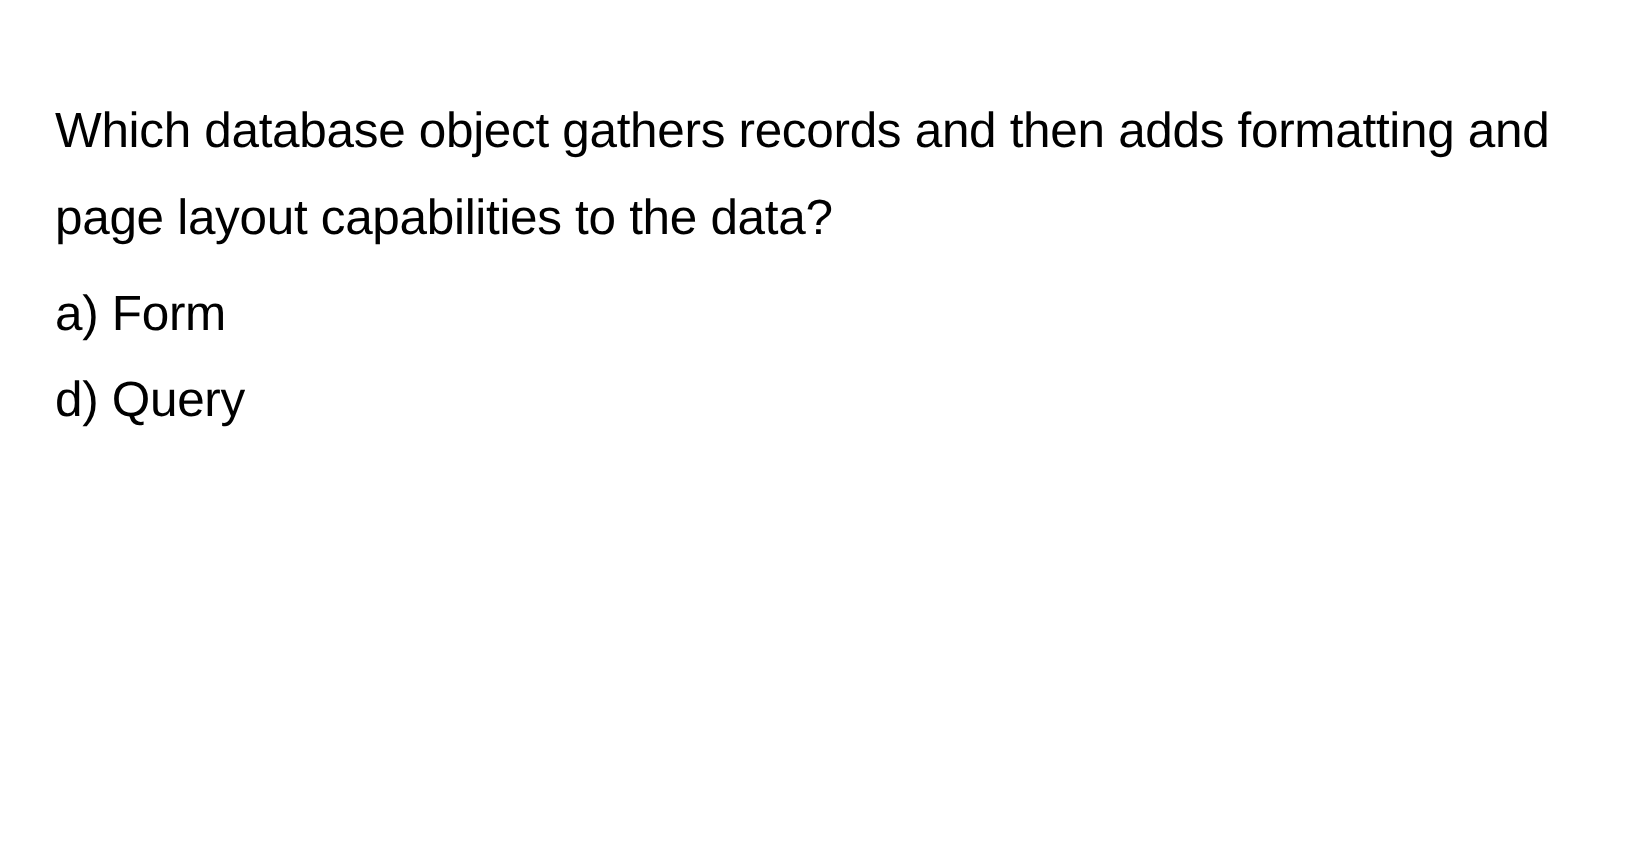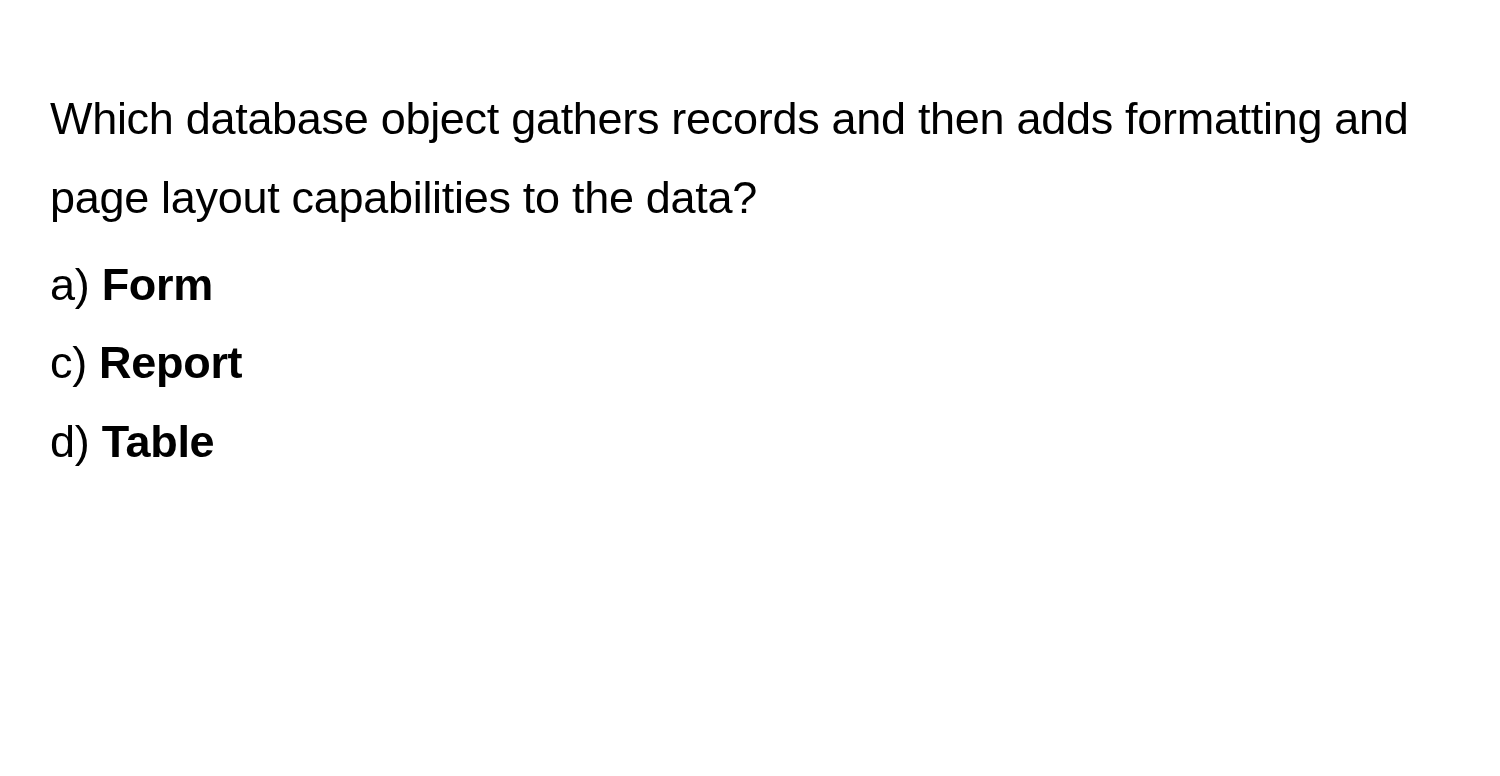--- a/index.html
+++ b/index.html
@@ -24,36 +24,30 @@
       margin-bottom: 8px;
     }
     .option {
       display: block;
     }
     .option-letter {
       display: inline;
     }
     .option-text {
       display: inline;
-      font-weight: bold;
     }
   </style>
 </head>
 <body>
 
 <div class="question-container">
   <div class="question-text">Which database object gathers records and then adds formatting and page layout capabilities to the data?</div>
   <div class="option">
     <span class="option-letter">a)</span>
     <span> </span>
     <span class="option-text">Form</span>
   </div>
   <div class="option">
-    <span class="option-letter">c)</span>
-    <span> </span>
-    <span class="option-text">Report</span>
-  </div>
-  <div class="option">
     <span class="option-letter">d)</span>
     <span> </span>
-    <span class="option-text">Table</span>
+    <span class="option-text">Query</span>
   </div>
 </div>
 
 </body></html>

